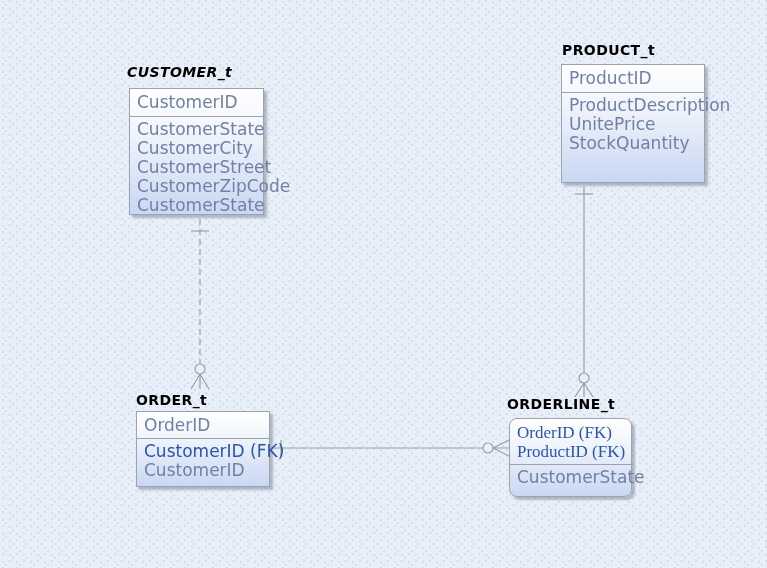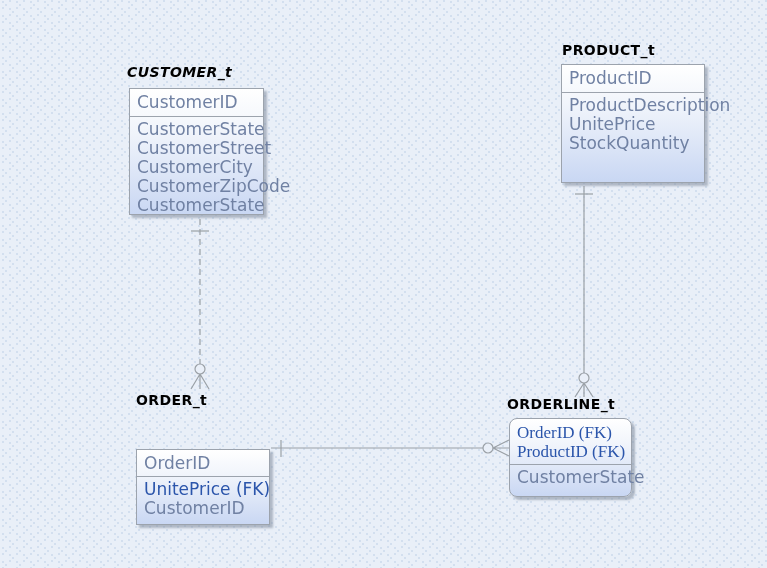--- a/index.html
+++ b/index.html
@@ -77,46 +77,46 @@
     </g>
   </svg>
 
   <div class="entity-title" style="left:127px;top:64px;font-style:italic;">CUSTOMER_t</div>
   <div class="entity" style="left:129px;top:88px;width:135px;height:127px;">
     <div class="hdr" style="height:28px;">
       <div class="row">CustomerID</div>
     </div>
     <div class="body">
       <div class="row">CustomerState</div>
+      <div class="row">CustomerCity</div>
       <div class="row">CustomerStreet</div>
-      <div class="row">CustomerCity</div>
       <div class="row">CustomerZipCode</div>
       <div class="row">CustomerState</div>
     </div>
   </div>
 
   <div class="entity-title" style="left:562px;top:42px;">PRODUCT_t</div>
   <div class="entity" style="left:561px;top:64px;width:144px;height:119px;">
     <div class="hdr" style="height:28px;">
       <div class="row">ProductID</div>
     </div>
     <div class="body">
       <div class="row">ProductDescription</div>
       <div class="row">UnitePrice</div>
       <div class="row">StockQuantity</div>
     </div>
   </div>
 
   <div class="entity-title" style="left:136px;top:392px;">ORDER_t</div>
-  <div class="entity" style="left:136px;top:411px;width:134px;height:76px;margin-top:38px;">
+  <div class="entity" style="left:136px;top:411px;width:134px;height:76px;">
     <div class="hdr" style="height:27px;">
       <div class="row">OrderID</div>
     </div>
     <div class="body">
-      <div class="row fk">UnitePrice (FK)</div>
+      <div class="row fk">CustomerID (FK)</div>
       <div class="row">CustomerID</div>
     </div>
   </div>
 
   <div class="entity-title" style="left:507px;top:396px;">ORDERLINE_t</div>
   <div class="entity rounded" style="left:509px;top:418px;width:123px;height:79px;">
     <div class="hdr" style="height:46px;font-family:Liberation Serif, serif;">
       <div class="row fk">OrderID (FK)</div>
       <div class="row fk">ProductID (FK)</div>
     </div>

